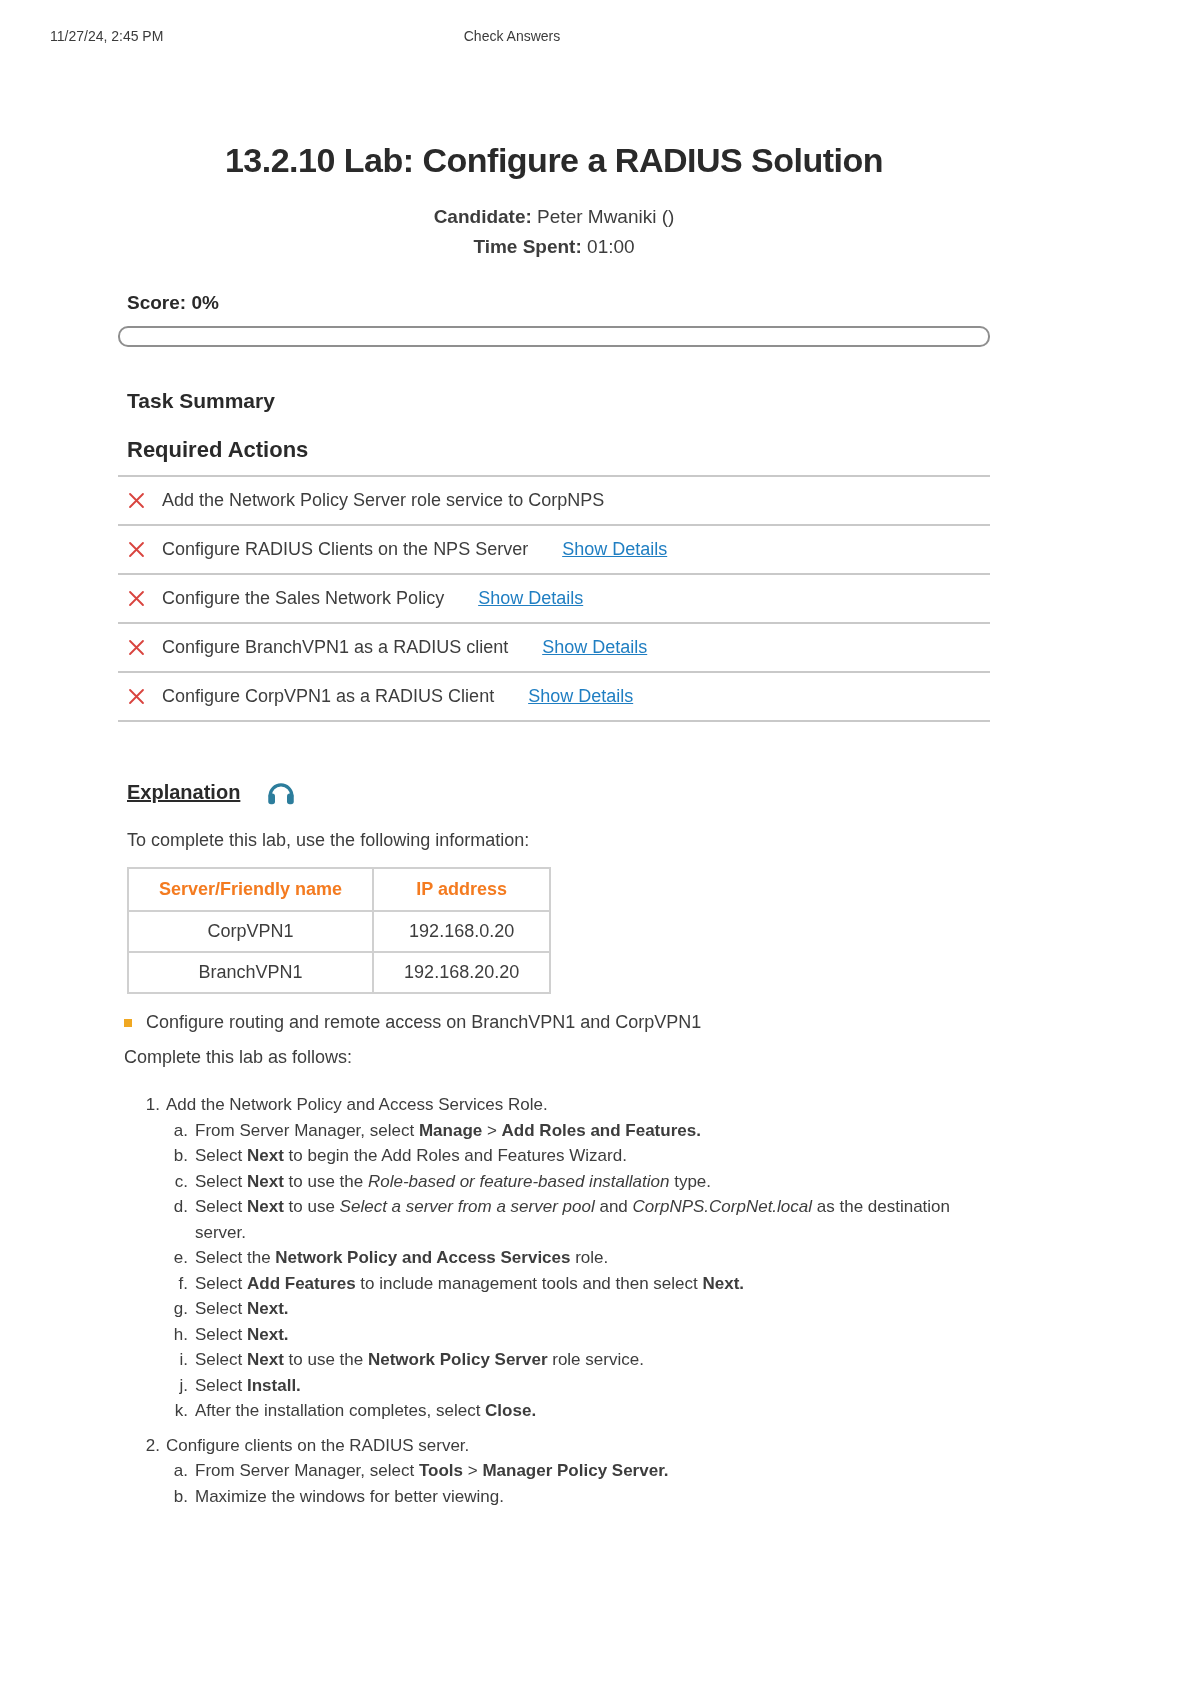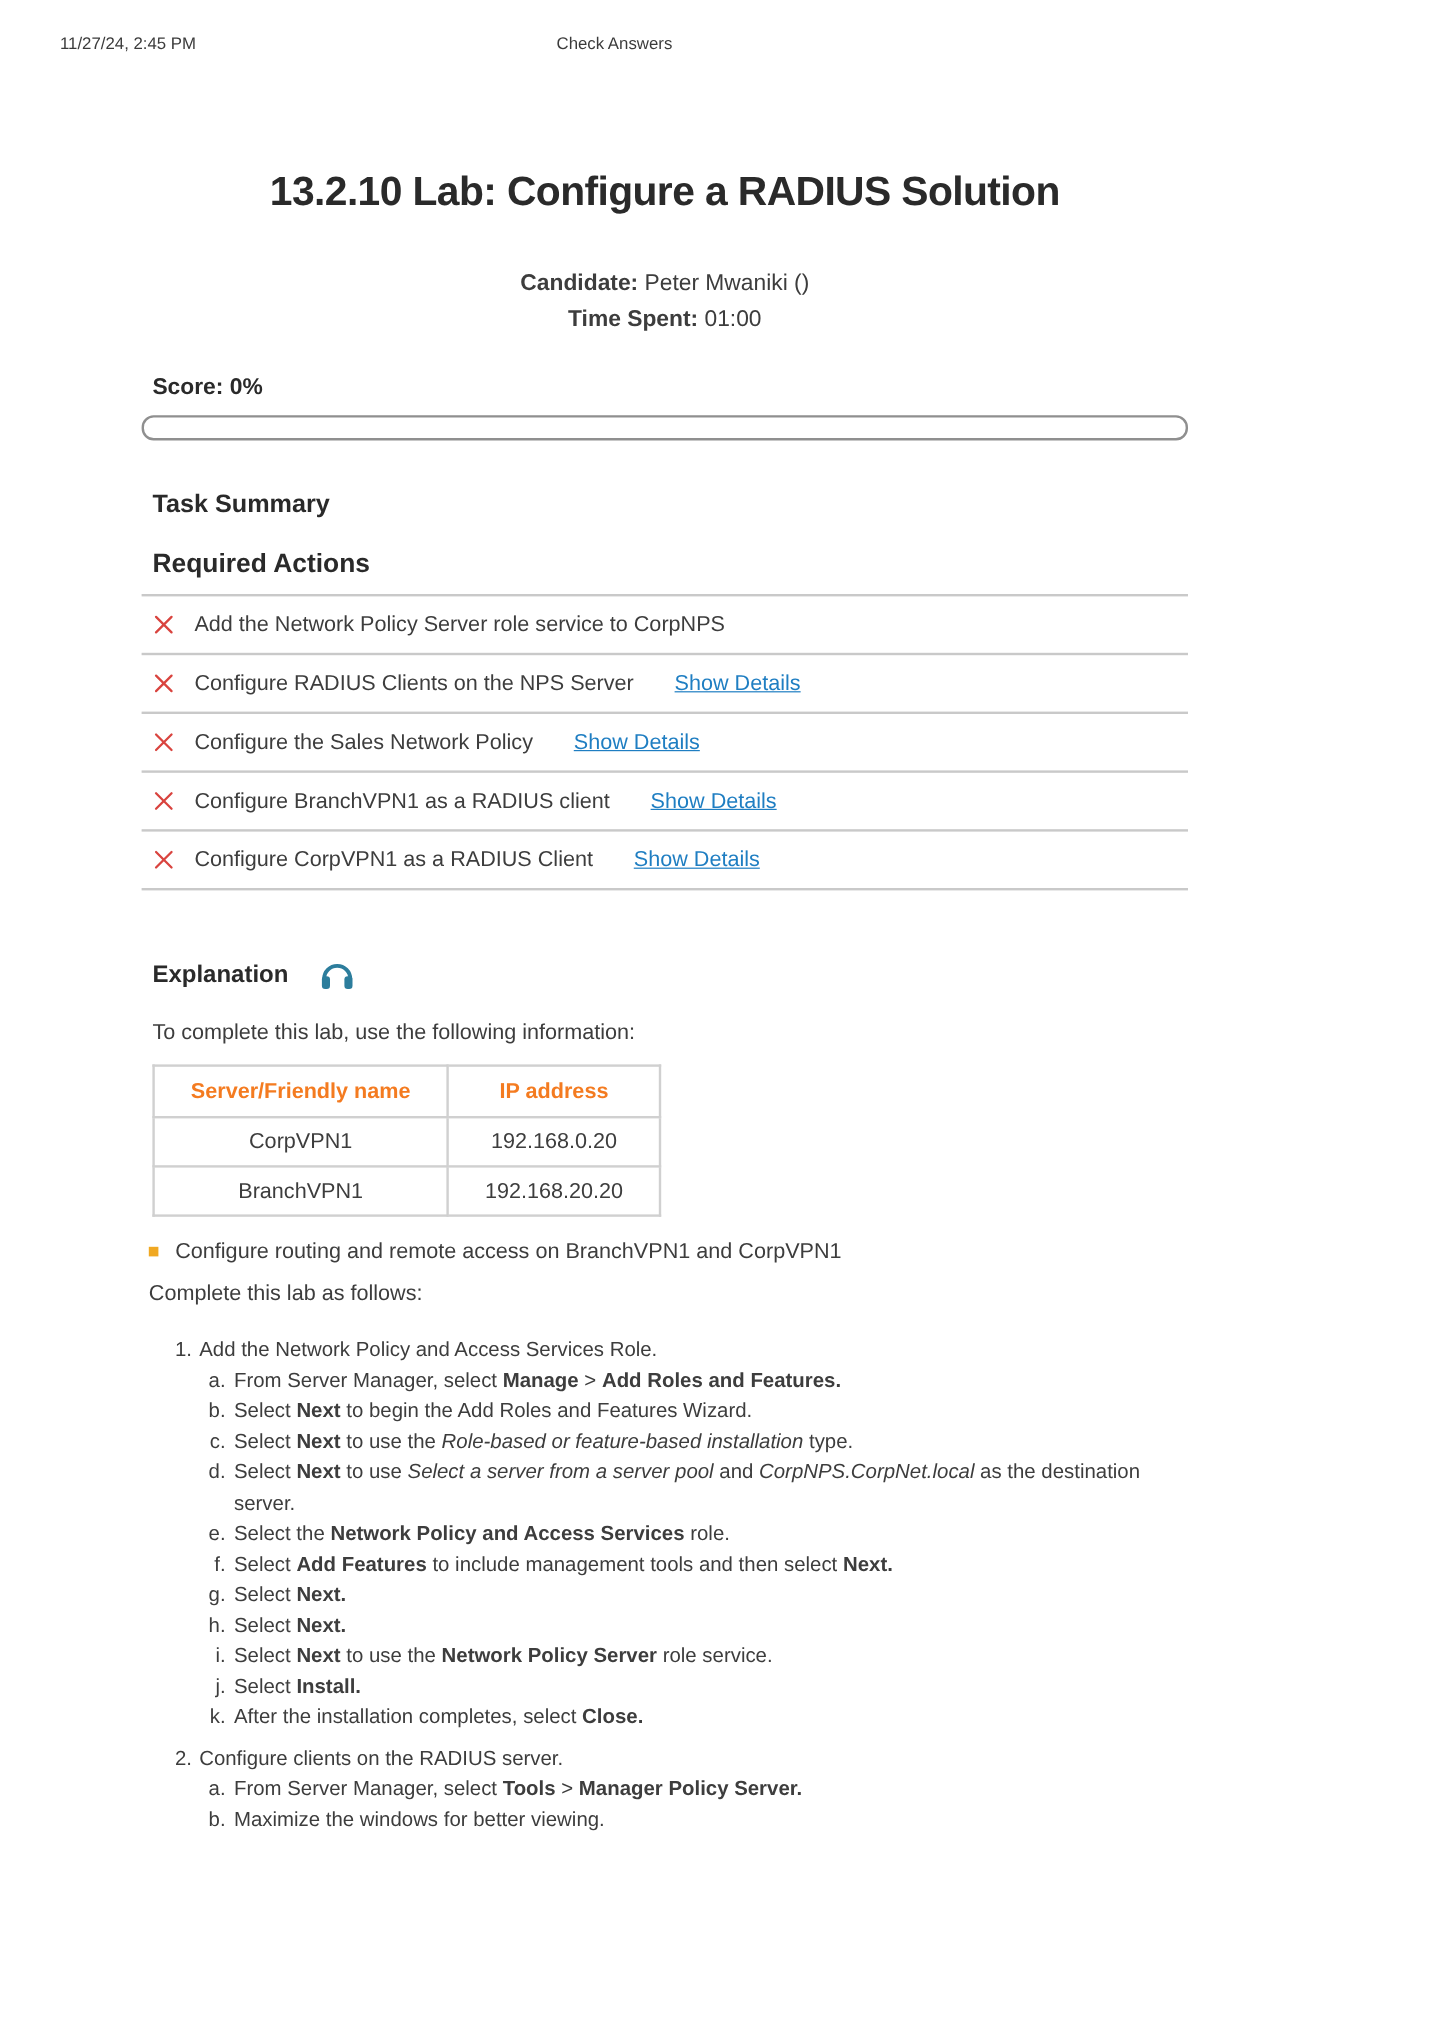--- a/index.html
+++ b/index.html
@@ -25,40 +25,40 @@
     padding:28px 50px 0 50px;
     font-size:14px;color:#3b3b3b;
   }
   .ph-title{position:absolute;left:50px;right:50px;top:28px;text-align:center;}
   .content{width:872px;margin-left:118px;}
   h1.lab-title{
     margin-top:97px;text-align:center;
     font-size:34px;font-weight:700;color:var(--c-heading);
     letter-spacing:-0.5px;
   }
-  .cand-block{margin-top:42px;text-align:center;font-size:19px;line-height:30px;}
+  .cand-block{margin-top:22px;text-align:center;font-size:19px;line-height:30px;}
   .b{font-weight:700;}
   .score-line{margin-top:30px;padding-left:9px;font-size:19px;font-weight:700;color:var(--c-heading);}
   .progress{
     margin-top:12px;height:21px;border:2px solid #8f8f8f;border-radius:10px;
     background:#ffffff;overflow:hidden;
   }
   .progress-fill{height:100%;background:#3f9c35;width:0%;}
   h2.section{margin-top:42px;padding-left:9px;font-size:21px;font-weight:700;color:var(--c-heading);}
   h3.subsection{margin-top:24px;padding-left:9px;font-size:22px;font-weight:700;color:var(--c-heading);}
   .actions{margin-top:12px;border-top:2px solid var(--c-divider);}
   .action-row{
     display:flex;align-items:center;height:49px;
     border-bottom:2px solid var(--c-divider);
     padding-left:9px;font-size:18px;
   }
   .x-icon{width:20px;height:20px;margin-right:15px;flex:none;display:flex;align-items:center;}
   .show-details{margin-left:34px;color:var(--c-link);text-decoration:underline;cursor:pointer;}
   .exp-head{margin-top:56px;display:flex;align-items:center;gap:26px;padding-left:9px;}
-  .exp-head h2{font-size:20px;font-weight:700;color:var(--c-heading);}
+  .exp-head h2{font-size:20px;font-weight:700;color:var(--c-heading);text-decoration:underline;}
   .hp-icon{display:flex;align-items:center;}
   p.intro{margin-top:24px;padding-left:9px;font-size:18px;}
   table.info{
     margin-top:16px;margin-left:9px;border-collapse:collapse;
   }
   table.info th{
     border:2px solid #d0d0d0;padding:10px 30px;
     font-size:18px;font-weight:700;color:var(--c-table_header);
     text-align:center;
   }

